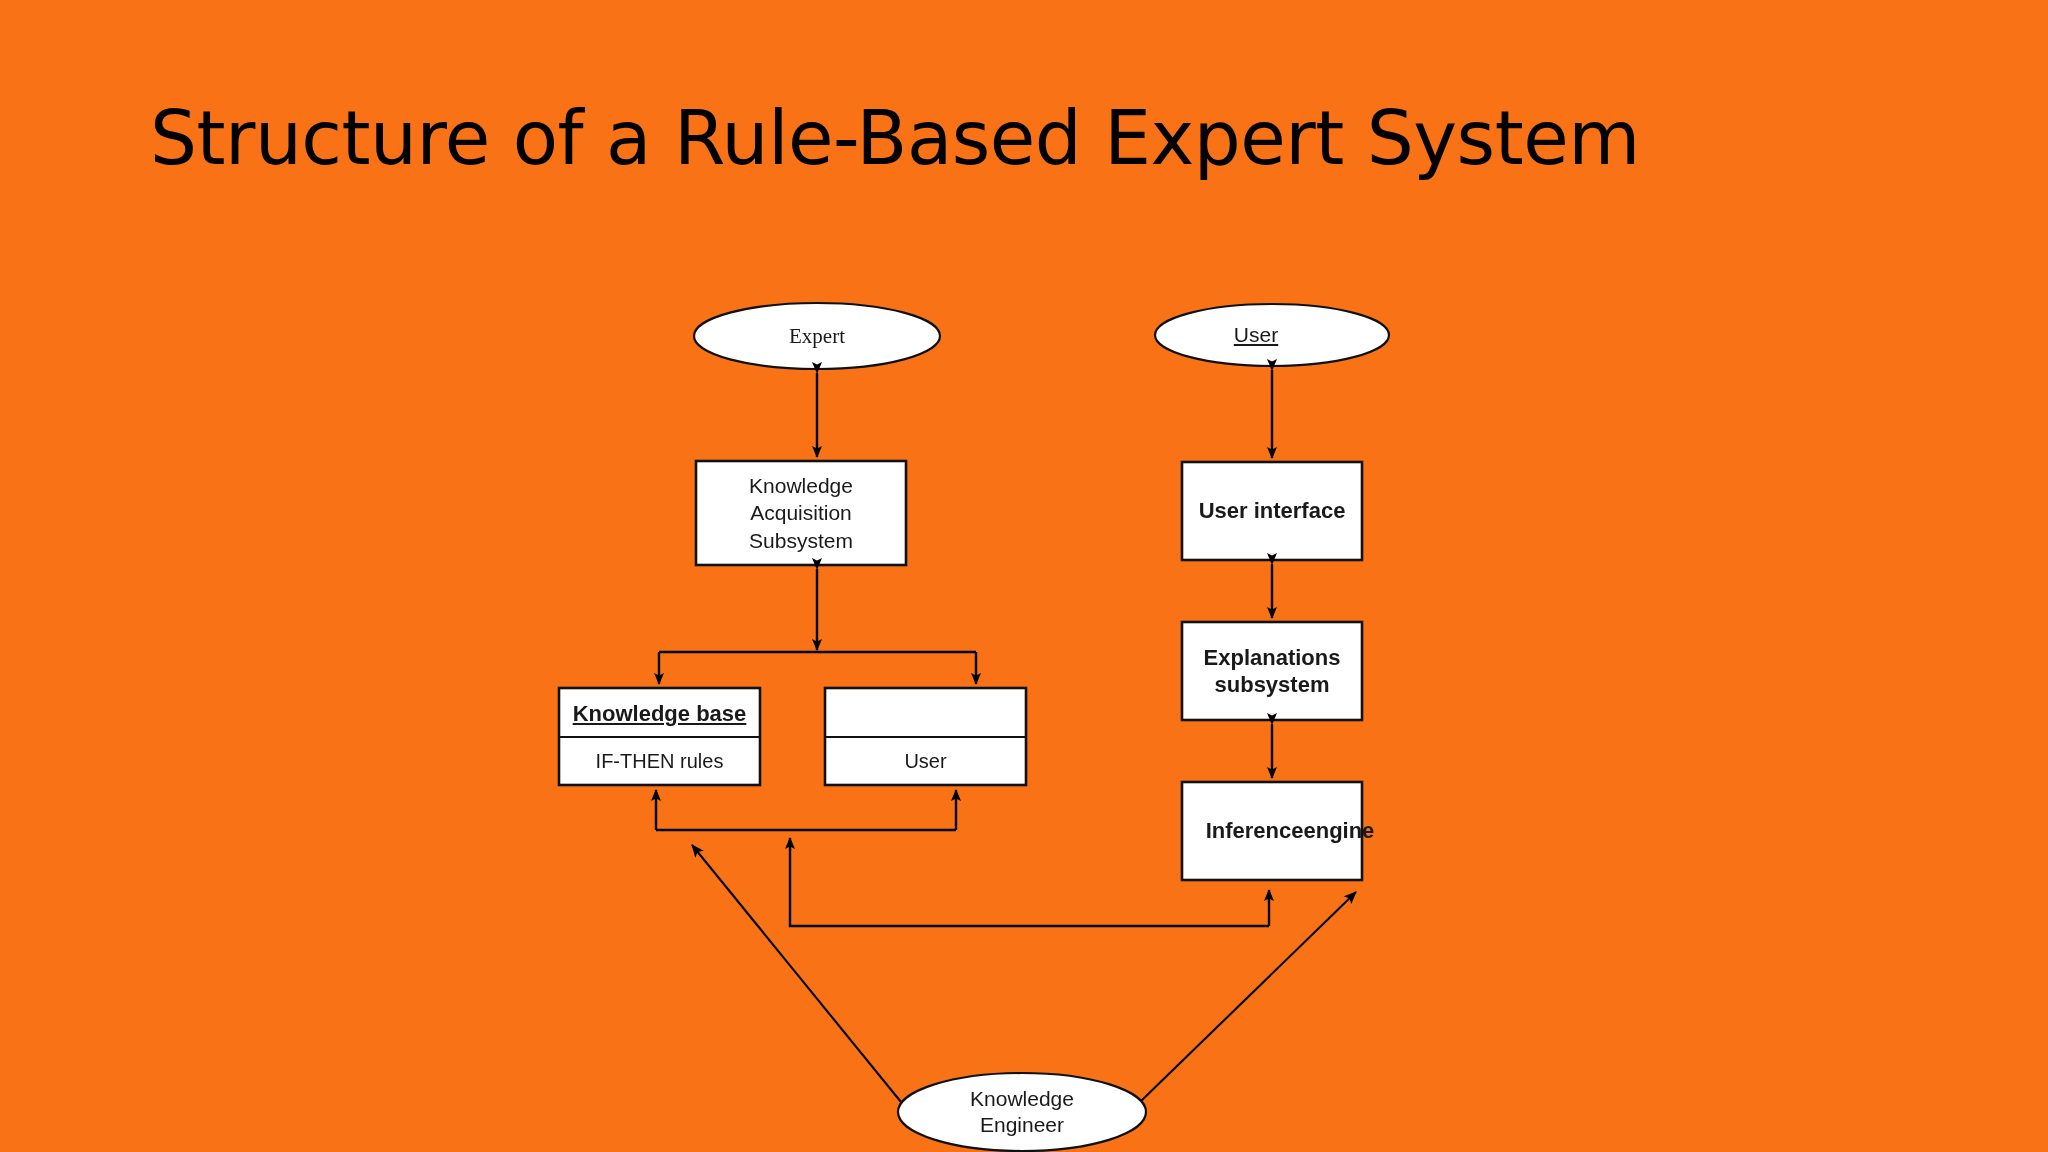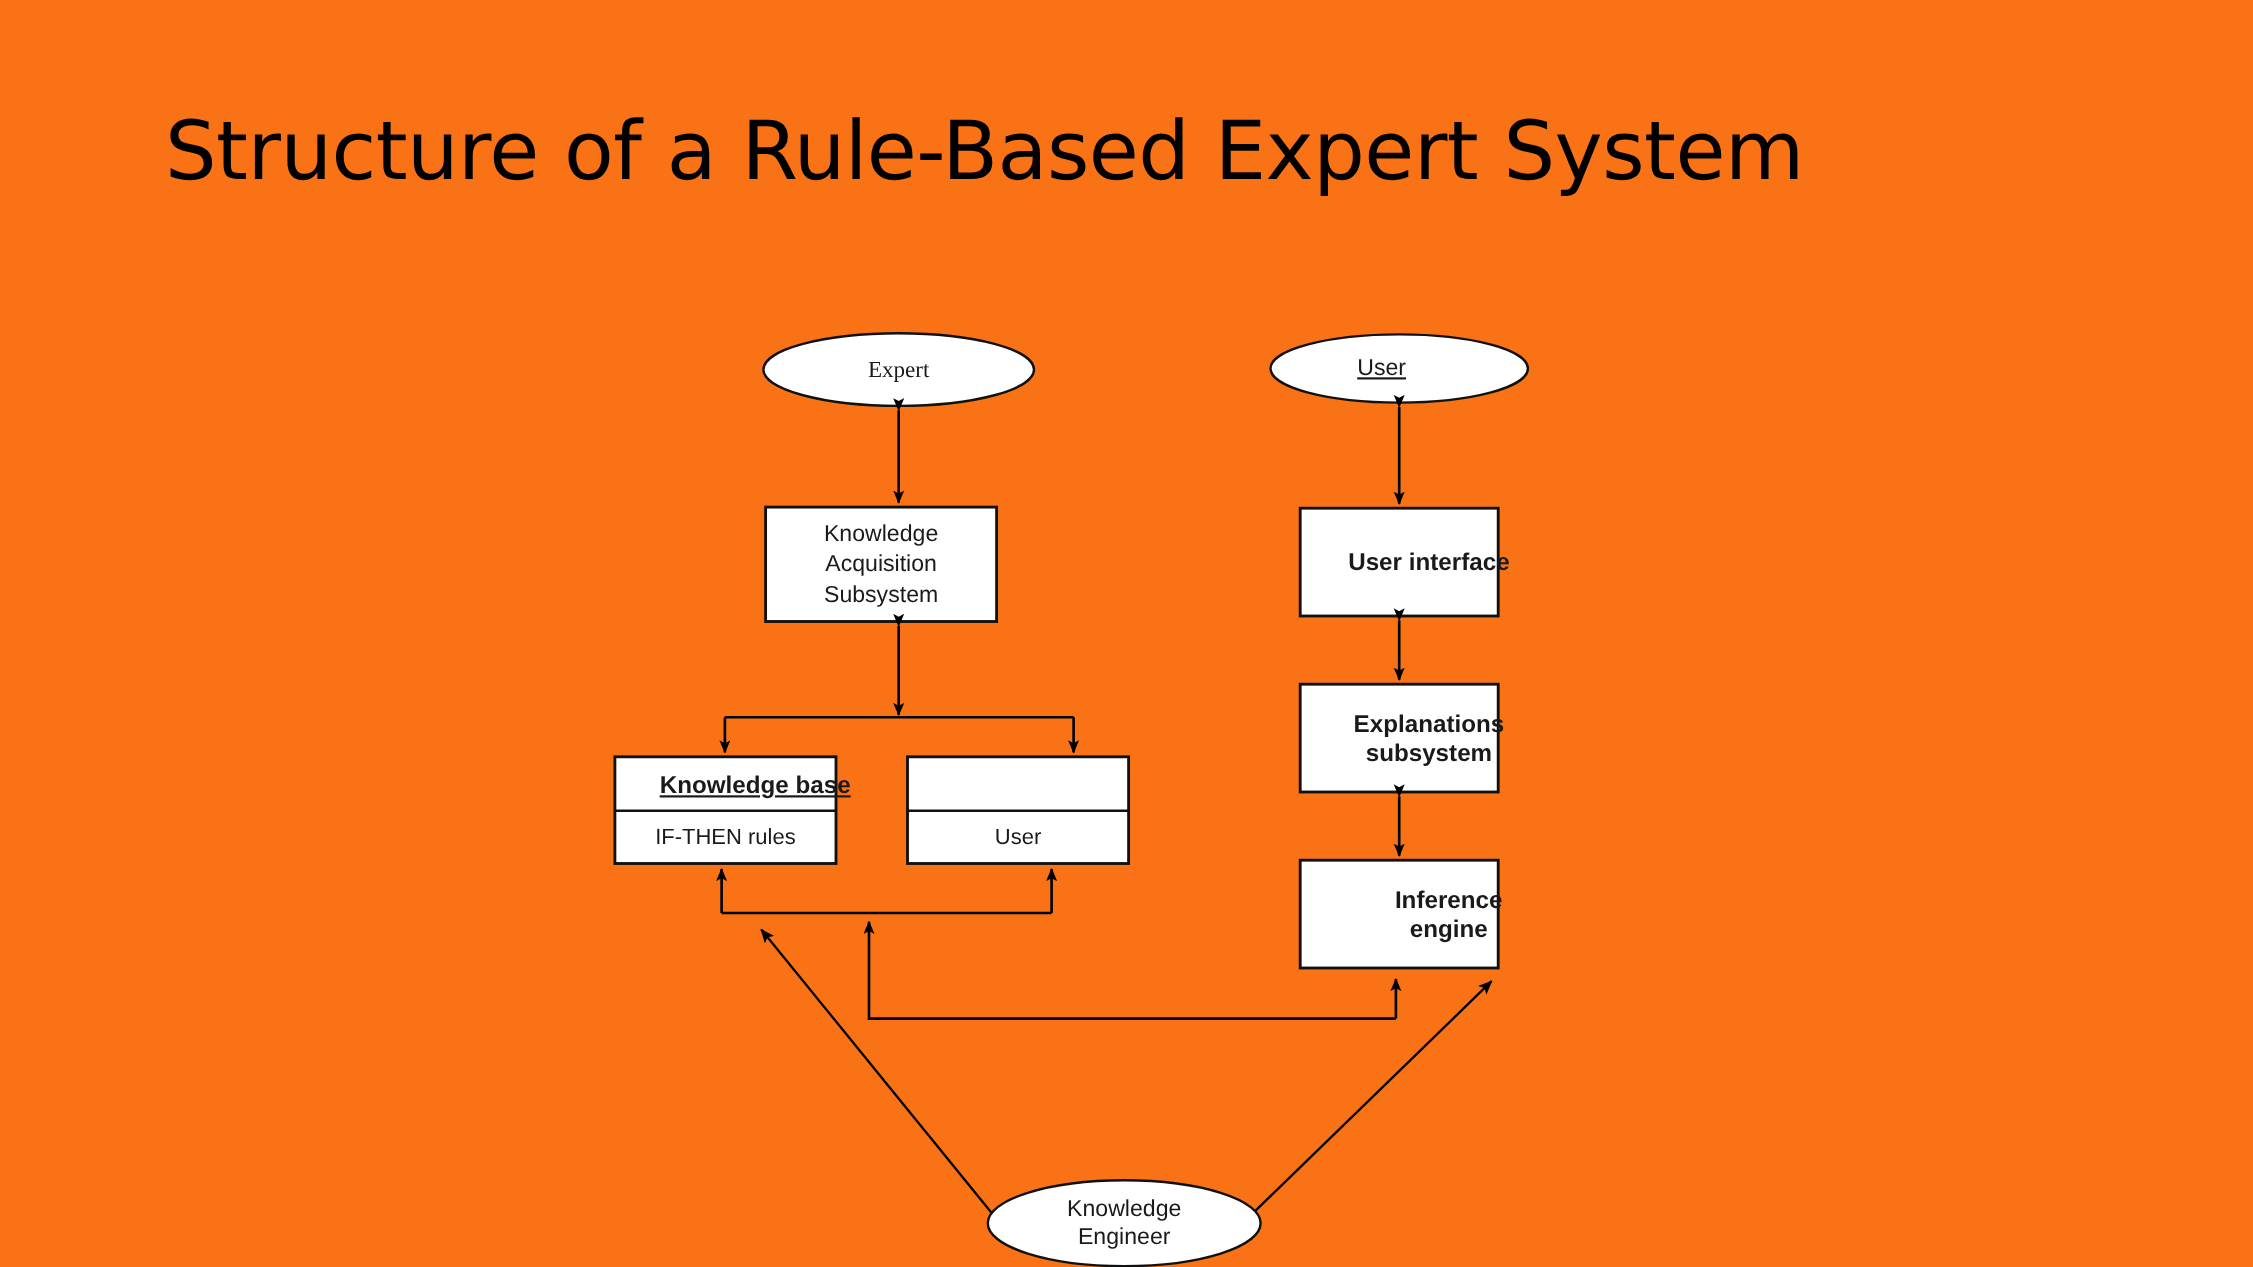--- a/index.html
+++ b/index.html
@@ -52,21 +52,20 @@
   }
   .ellipse-label {
     font-size: 21px;
     font-weight: 400;
     line-height: 1.25;
   }
   .box-label-bold {
     font-size: 22px;
     font-weight: bold;
     line-height: 1.25;
-    margin-left: 27px;
   }
   .box-label-plain {
     font-size: 21px;
     font-weight: 400;
     line-height: 1.3;
   }
   .box-sub-label {
     font-size: 20px;
     font-weight: 400;
     line-height: 1.25;
@@ -151,21 +150,21 @@
   <div class="node-label box-label-bold" style="left:559px; top:690px; width:201px; height:47px;text-decoration:underline;">Knowledge base</div>
   <div class="node-label box-sub-label" style="left:559px; top:738px; width:201px; height:46px;">IF-THEN rules</div>
 
   <div class="node-label box-sub-label" style="left:825px; top:738px; width:201px; height:46px;">User</div>
 
   <div class="node-label box-label-bold" style="left:1182px; top:622px; width:180px; height:98px; flex-direction:column;text-align:center;">
     <span>Explanations</span>
     <span>subsystem</span>
   </div>
 
-  <div class="node-label box-label-bold" style="left:1182px; top:782px; width:216px; height:98px; flex-direction:column;">
+  <div class="node-label box-label-bold" style="left:1182px; top:782px; width:216px; height:98px; flex-direction:row;">
     <span>Inference</span>
     <span>engine</span>
   </div>
 
   <div class="node-label ellipse-label" style="left:898px; top:1084px; width:248px; height:56px; flex-direction:column;">
     <span>Knowledge</span>
     <span>Engineer</span>
   </div>
 
 </div>

